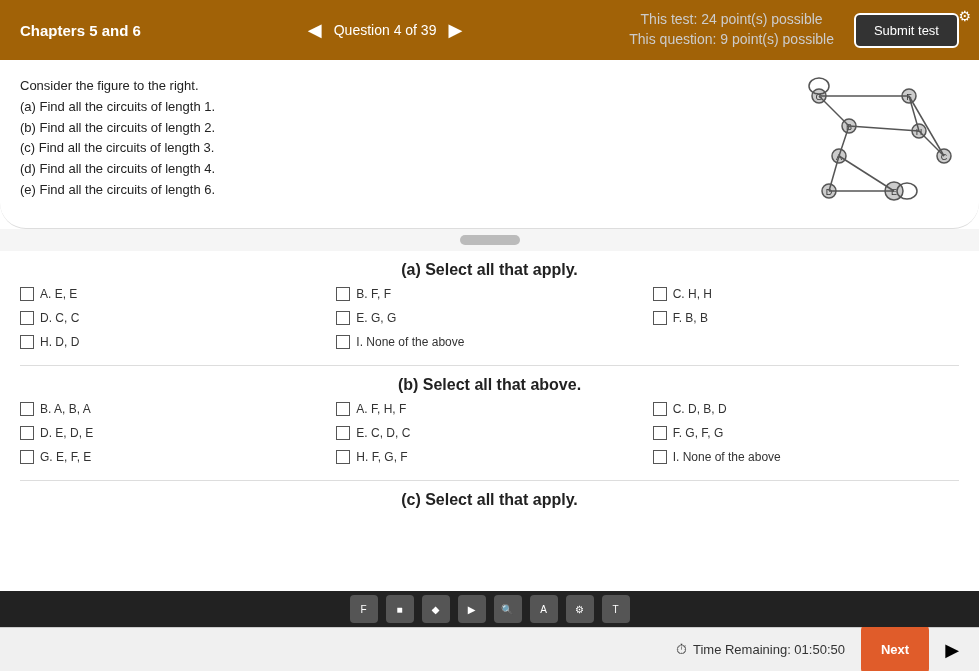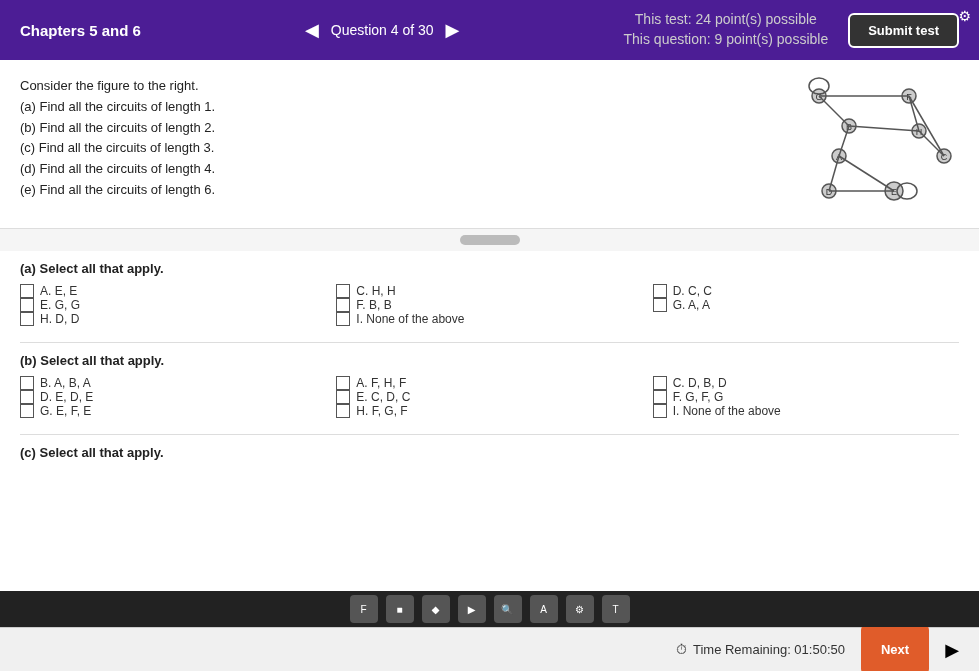--- a/index.html
+++ b/index.html
@@ -7,21 +7,21 @@
       font-family: Arial, sans-serif;
       background: #1a1a2e;
       width: 979px;
       min-height: 671px;
       overflow: hidden;
       position: relative;
     }
 
     
     .top-bar {
-      background: #4c1d95;
+      background: #a16207;
       display: flex;
       align-items: center;
       justify-content: space-between;
       padding: 10px 20px;
       height: 60px;
     }
     .top-bar-left {
       color: #fff;
       font-size: 15px;
       font-weight: bold;
@@ -46,39 +46,40 @@
       font-size: 14px;
       line-height: 1.4;
     }
     .submit-btn {
       background: #333;
       color: #fff;
       border: 2px solid #fff;
       border-radius: 6px;
       padding: 8px 18px;
       font-size: 13px;
-      font-weight: bold;
+      font-weight: normal;
       cursor: pointer;
       margin-left: 20px;
     }
 
     
     .main-content {
       background: #fff;
       margin: 0;
       padding: 0;
       min-height: 600px;
     }
 
     
     .question-header {
       display: flex;
       padding: 16px 20px 12px 20px;
       position: relative;
       border-bottom: 1px solid #ddd;
+      border-radius: 26px;
     }
     .question-text-area {
       flex: 1;
       padding-right: 20px;
     }
     .question-text-area p {
       font-size: 13px;
       color: #222;
       line-height: 1.6;
     }
@@ -102,30 +103,31 @@
       background: #bbb;
       border-radius: 5px;
     }
 
     
     .answer-sections {
       padding: 10px 20px;
     }
 
     .section-label {
-      font-size: 13px;
+      font-size: 16px;
       font-weight: bold;
       color: #222;
       margin-bottom: 8px;
+      text-align: center;
     }
 
     .options-grid {
       display: grid;
       grid-template-columns: repeat(3, 1fr);
-      gap: 0 10px;
+      gap: 10px 10px;
       margin-bottom: 16px;
     }
 
     .option-item {
       display: flex;
       align-items: center;
       gap: 6px;
       font-size: 12px;
       color: #333;
     }
@@ -230,21 +232,21 @@
       color: #fff;
     }
   </style>
 </head>
 <body>
 
 <div class="top-bar">
   <div class="top-bar-left">Chapters 5 and 6</div>
   <div class="nav-center">
     <span class="nav-arrow">◀</span>
-    <span>Question 4 of 30</span>
+    <span>Question 4 of 39</span>
     <span class="nav-arrow">▶</span>
   </div>
   <div style="display:flex;align-items:center;">
     <div class="top-bar-right-info">
       <span>This test: 24 point(s) possible</span>
       <span>This question: 9 point(s) possible</span>
     </div>
     <button class="submit-btn">Submit test</button>
   </div>
   <span class="settings-icon-top">⚙</span>
@@ -316,53 +318,53 @@
     <div style="position:relative;">
       <div class="yellow-accent"></div>
       <p class="section-label">(a) Select all that apply.</p>
       <div class="options-grid">
         <div class="option-item">
           <div class="option-checkbox"></div>
           <span>A.  E, E</span>
         </div>
         <div class="option-item">
           <div class="option-checkbox"></div>
+          <span>B.  F, F</span>
+        </div>
+        <div class="option-item">
+          <div class="option-checkbox"></div>
           <span>C.  H, H</span>
         </div>
         <div class="option-item">
           <div class="option-checkbox"></div>
           <span>D.  C, C</span>
         </div>
         <div class="option-item">
           <div class="option-checkbox"></div>
           <span>E.  G, G</span>
         </div>
         <div class="option-item">
           <div class="option-checkbox"></div>
           <span>F.  B, B</span>
         </div>
         <div class="option-item">
           <div class="option-checkbox"></div>
-          <span>G.  A, A</span>
-        </div>
-        <div class="option-item">
-          <div class="option-checkbox"></div>
           <span>H.  D, D</span>
         </div>
         <div class="option-item">
           <div class="option-checkbox"></div>
           <span>I.  None of the above</span>
         </div>
       </div>
     </div>
 
     <hr class="section-divider">
 
     <div>
-      <p class="section-label">(b) Select all that apply.</p>
+      <p class="section-label">(b) Select all that above.</p>
       <div class="options-grid">
         <div class="option-item">
           <div class="option-checkbox"></div>
           <span>B.  A, B, A</span>
         </div>
         <div class="option-item">
           <div class="option-checkbox"></div>
           <span>A.  F, H, F</span>
         </div>
         <div class="option-item">

